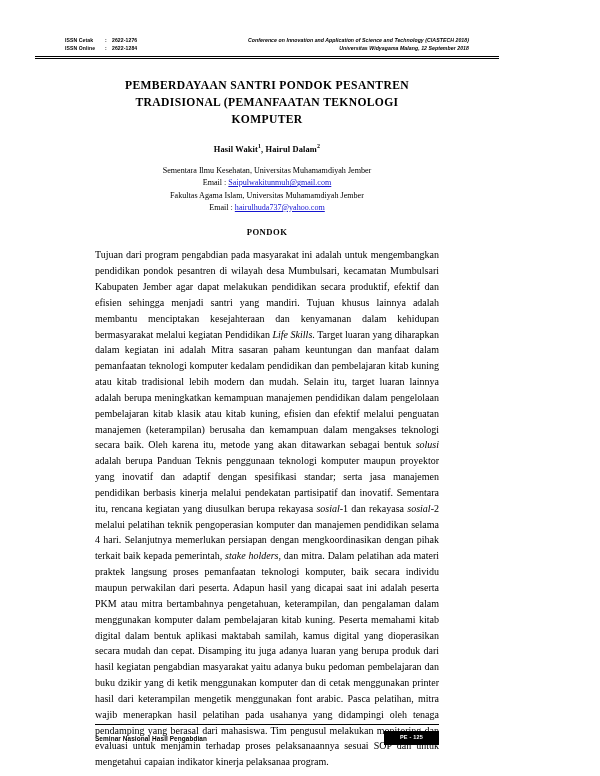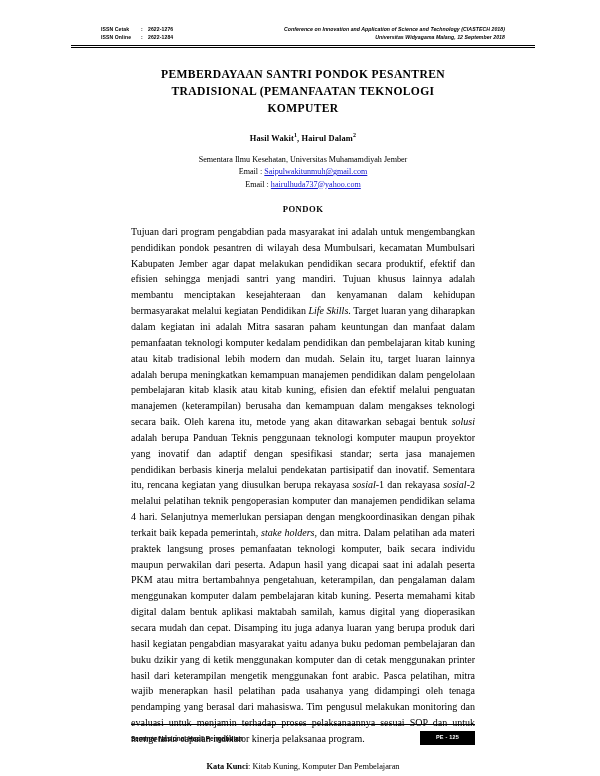--- a/index.html
+++ b/index.html
@@ -12,22 +12,21 @@
     height: 776px;
     font-family: "Liberation Serif", "DejaVu Serif", serif;
     color: #000000;
     overflow: hidden;
   }
   .page {
     position: relative;
     width: 534px;
     height: 776px;
     box-sizing: border-box;
-    padding: 25px 95px 0 95px;
-    margin-left: 36px;
+    padding: 36px 95px 0 95px;
   }
 
   
   .runhead {
     display: flex;
     justify-content: space-between;
     align-items: flex-start;
     padding: 0 30px 0 30px;
     margin: 0 -60px;
   }
@@ -180,20 +179,21 @@
     <div>TRADISIONAL (PEMANFAATAN TEKNOLOGI KOMPUTER</div>
   </div>
 
   <div class="authors">
     <span>Hasil Wakit</span><sup>1</sup><span>, </span><span>Hairul Dalam</span><sup>2</sup>
   </div>
 
   <div class="affil-block">
     <div>Sementara Ilmu Kesehatan, Universitas Muhamamdiyah Jember</div>
     <div class="email-line"><span>Email : </span><a class="mail" href="#">Saipulwakitunmuh@gmail.com</a></div>
+    <div>Fakultas Agama Islam, Universitas Muhamamdiyah Jember</div>
     <div class="email-line"><span>Email : </span><a class="mail" href="#">hairulhuda737@yahoo.com</a></div>
   </div>
 
   <div class="abstract-heading">PONDOK</div>
   <div class="abstract-body"><span>Tujuan  dari  program  pengabdian   pada  masyarakat  ini  adalah  untuk mengembangkan pendidikan pondok pesantren di wilayah desa Mumbulsari, kecamatan Mumbulsari Kabupaten Jember agar dapat melakukan pendidikan secara produktif, efektif dan efisien sehingga menjadi santri yang mandiri. Tujuan  khusus lainnya adalah membantu menciptakan kesejahteraan dan kenyamanan dalam kehidupan bermasyarakat melalui kegiatan Pendidikan </span><i>Life Skills</i><span>. Target luaran yang diharapkan dalam kegiatan ini  adalah  Mitra sasaran paham keuntungan dan manfaat dalam pemanfaatan teknologi komputer kedalam pendidikan dan pembelajaran kitab kuning atau kitab tradisional lebih modern dan mudah. Selain itu, target luaran lainnya adalah berupa meningkatkan kemampuan manajemen pendidikan dalam pengelolaan pembelajaran kitab klasik atau kitab kuning, efisien dan efektif melalui penguatan manajemen (keterampilan) berusaha dan kemampuan dalam mengakses teknologi secara baik. Oleh  karena  itu,  metode  yang  akan ditawarkan sebagai bentuk </span><i>solusi</i><span> adalah berupa Panduan Teknis penggunaan teknologi komputer maupun proyektor yang inovatif dan adaptif dengan spesifikasi standar; serta jasa manajemen pendidikan berbasis kinerja melalui pendekatan partisipatif dan inovatif. Sementara itu, rencana kegiatan yang diusulkan berupa rekayasa </span><i>sosial</i><span>-1 dan rekayasa </span><i>sosial</i><span>-2 melalui  pelatihan  teknik pengoperasian komputer dan  manajemen  pendidikan selama 4 hari. Selanjutnya memerlukan persiapan dengan mengkoordinasikan dengan pihak terkait   baik    kepada pemerintah, </span><i>stake  holders</i><span>, dan  mitra.  Dalam  pelatihan  ada  materi praktek langsung  proses  pemanfaatan teknologi komputer, baik secara individu maupun perwakilan dari peserta. Adapun hasil yang dicapai saat ini adalah peserta PKM atau mitra  bertambahnya  pengetahuan,  keterampilan,  dan  pengalaman  dalam menggunakan komputer dalam pembelajaran kitab kuning. Peserta memahami kitab digital dalam bentuk aplikasi maktabah samilah, kamus digital yang dioperasikan secara mudah dan cepat. Disamping itu juga adanya luaran yang berupa produk dari hasil kegiatan pengabdian masyarakat yaitu adanya buku pedoman pembelajaran dan buku dzikir yang di ketik menggunakan komputer dan di cetak menggunakan printer hasil dari keterampilan mengetik menggunakan font arabic.  Pasca  pelatihan, mitra wajib  menerapkan  hasil  pelatihan  pada  usahanya  yang didampingi oleh tenaga pendamping yang berasal dari mahasiswa. Tim pengusul melakukan monitoring dan evaluasi untuk menjamin terhadap proses pelaksanaannya sesuai SOP dan untuk mengetahui capaian indikator kinerja pelaksanaa program.</span></div>
 
   <div class="keywords"><b>Kata Kunci</b><span>: </span><span>Kitab Kuning, Komputer Dan Pembelajaran</span></div>
 
   <div class="footer">
     <div class="footer-rule"></div>

